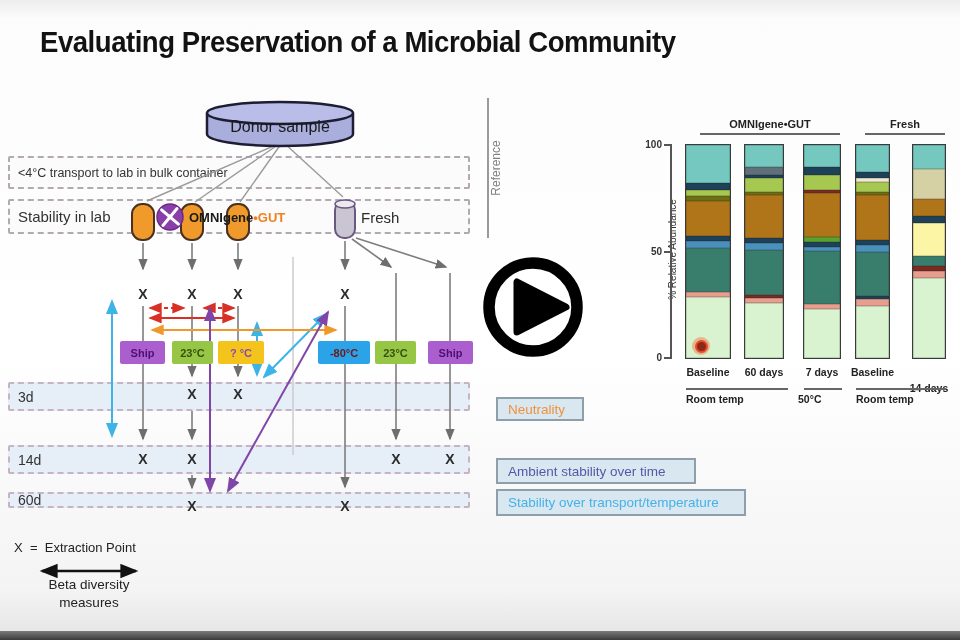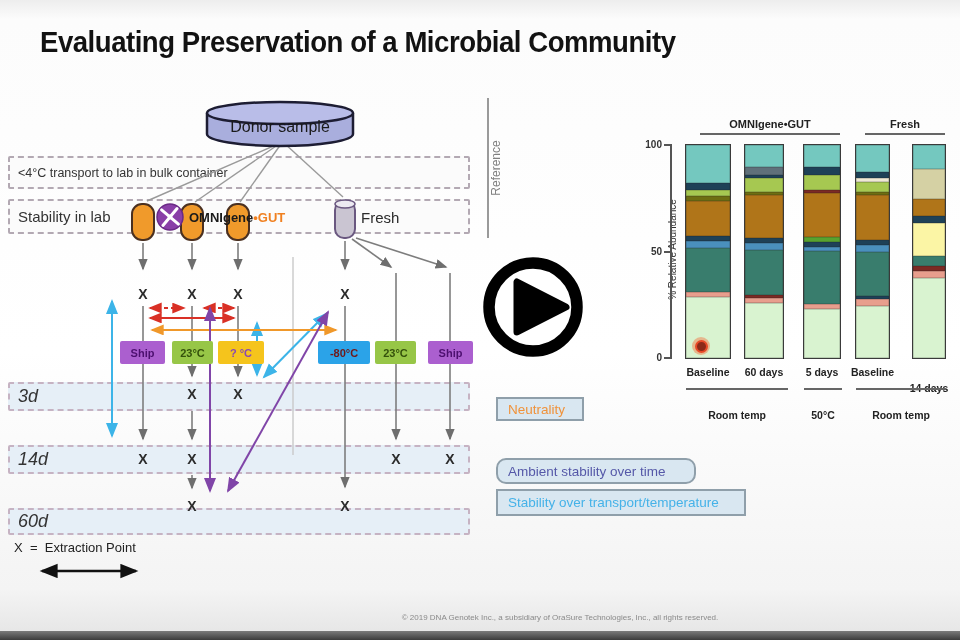--- a/index.html
+++ b/index.html
@@ -12,59 +12,59 @@
   
   .band{position:absolute;left:8px;width:462px;border:2px dashed #b3a9b3;border-radius:2px;
     background:#fbfbfb;box-sizing:border-box;display:flex;align-items:center;}
   .band.blue{background:#e6eff7;border-color:#c6b3c3;}
   .band .rlabel{padding-left:8px;color:#333;white-space:pre;}
   .b-transport{top:156px;height:33px;}
   .b-transfer{top:199px;height:35px;}
   .b-t0{top:276px;height:30px;}
   .b-3d{top:382px;height:29px;}
   .b-14d{top:445px;height:29px;align-items:center;}
-  .b-60d{top:492px;height:27px;margin-top:16px;}
-  .f12{font-size:12.5px;} .f14{font-size:18px;font-style:italic;} .f15{font-size:15px;}
+  .b-60d{top:492px;height:16px;}
+  .f12{font-size:12.5px;} .f14{font-size:14px;} .f15{font-size:15px;}
   
   svg.overlay{position:absolute;left:0;top:0;pointer-events:none;}
   
   .cbox{position:absolute;top:341px;height:23px;box-sizing:border-box;border-radius:2px;
     display:flex;align-items:center;justify-content:center;font-size:11px;font-weight:bold;}
   .cb-ship1{left:120px;width:45px;background:#ab5fcf;color:#4d1070;}
   .cb-23a{left:172px;width:41px;background:#97c647;color:#35520c;}
   .cb-q{left:218px;width:46px;background:#f5c41c;color:#8a4ab0;}
   .cb-80{left:318px;width:52px;background:#2ba3e8;color:#701818;}
   .cb-23b{left:375px;width:41px;background:#97c647;color:#35520c;}
   .cb-ship2{left:428px;width:45px;background:#ab5fcf;color:#4d1070;}
   
   .xm{position:absolute;transform:translateX(-50%);font-size:14px;font-weight:bold;color:#2b2b2b;}
   
   .obj{position:absolute;left:496px;box-sizing:border-box;background:#d9e7f1;border:2px solid #8f9faa;
     display:flex;align-items:center;padding-left:10px;font-size:13.5px;}
   .obj1{top:397px;width:88px;height:24px;}
   .obj2{top:428px;width:120px;height:25px;}
-  .obj3{top:458px;width:200px;height:26px;border-radius:10px;}
+  .obj3{top:458px;width:200px;height:26px;}
   .obj4{top:489px;width:250px;height:27px;}
   
   .xlegend{position:absolute;left:14px;top:540px;font-size:13px;color:#222;white-space:pre;}
   .beta{position:absolute;left:28px;top:576px;width:122px;text-align:center;font-size:13.5px;color:#222;line-height:1.35;}
   
   .yaxis{position:absolute;left:670px;top:144px;width:2px;height:215px;background:#555;}
   .ytick{position:absolute;width:7px;height:2px;background:#555;}
   .yticklab{position:absolute;width:26px;text-align:right;font-size:10px;font-weight:bold;color:#333;}
   .ylab{position:absolute;left:612px;top:244px;width:120px;font-size:10px;color:#333;
     transform:rotate(-90deg);transform-origin:center;text-align:center;}
   .ghead{position:absolute;top:118px;font-size:11px;font-weight:bold;color:#222;text-align:center;}
   .gline{position:absolute;top:133px;height:2px;background:#666;}
   .bar{position:absolute;top:145px;height:213px;display:flex;flex-direction:column-reverse;
     outline:1px solid #3a3a3a;}
   .bar .seg{width:100%;box-shadow:inset 0 0 0 0.5px rgba(30,30,30,.35);}
   .blab{position:absolute;top:366px;transform:translateX(-50%);font-size:10.5px;font-weight:bold;color:#222;white-space:nowrap;}
   .cline{position:absolute;top:388px;height:2px;background:#666;}
-  .clab{position:absolute;top:393px;font-size:10.5px;font-weight:bold;color:#222;text-align:center;margin-top:16px;}
+  .clab{position:absolute;top:393px;font-size:10.5px;font-weight:bold;color:#222;}
   
   .dot-outer{position:absolute;left:692px;top:337px;width:18px;height:18px;border-radius:50%;
     background:rgba(245,110,60,.45);display:flex;align-items:center;justify-content:center;}
   .dot-inner{width:9px;height:9px;border-radius:50%;background:#8c2918;border:2px solid #e84a28;}
   
   .footer{position:absolute;left:160px;top:613px;width:800px;text-align:center;font-size:8px;color:#8a8a8a;}
   .botbar{position:absolute;left:0;top:631px;width:960px;height:9px;background:linear-gradient(180deg,#7a7a7a,#3b3b3b);}
 </style>
 </head>
 <body>
@@ -216,20 +216,24 @@
     <span class="obj-label" style="color: rgb(240, 146, 58);">Neutrality</span>
     </div>
   <div class="obj obj3">
     <span class="obj-label" style="color: rgb(85, 88, 168);">Ambient stability over time</span>
     </div>
   <div class="obj obj4">
     <span class="obj-label" style="color: rgb(69, 178, 232);">Stability over transport/temperature</span>
     </div>
 
   <div class="xlegend">X  =  Extraction Point</div>
+  <div class="beta">
+    <div>Beta diversity</div>
+    <div>measures</div>
+  </div>
 
   <div class="ylab">% Relative Abundance</div>
   <div class="yaxis"></div>
   <div class="ytick" style="left:664px;top:144px;"></div>
   <div class="ytick" style="left:664px;top:251px;"></div>
   <div class="ytick" style="left:664px;top:357px;"></div>
   <div class="yticklab" style="left:636px;top:139px;">100</div>
   <div class="yticklab" style="left:636px;top:246px;">50</div>
   <div class="yticklab" style="left:636px;top:352px;">0</div>
 
@@ -300,31 +304,30 @@
         <div class="seg" style="height: 33px; background: rgb(251, 245, 165);"></div>
         <div class="seg" style="height: 7px; background: rgb(30, 65, 87);"></div>
         <div class="seg" style="height: 17px; background: rgb(176, 117, 25);"></div>
         <div class="seg" style="height: 30.7px; background: rgb(213, 209, 164);"></div>
         <div class="seg" style="height: 23.4px; background: rgb(116, 200, 191);"></div>
       </div>
     </div>
   <div id="barlabels">
       <div class="blab" style="left: 708px;">Baseline</div>
       <div class="blab" style="left: 764px;">60 days</div>
-      <div class="blab" style="left: 822px;">5 days</div>
+      <div class="blab" style="left: 822px;">7 days</div>
       <div class="blab" style="left: 872.5px;">Baseline</div>
       <div class="blab" style="left: 929px; margin-top: 16px;">14 days</div>
     </div>
 
   <div class="cline" style="left:686px;width:102px;"></div>
   <div class="cline" style="left:804px;width:38px;"></div>
   <div class="cline" style="left:856px;width:90px;"></div>
   <div class="clab" style="left:686px;width:102px;">Room temp</div>
   <div class="clab" style="left:798px;width:50px;">50°C</div>
   <div class="clab" style="left:856px;width:90px;">Room temp</div>
 
   <div class="dot-outer">
       <div class="dot-inner"></div>
     </div>
 
-  <div class="footer">© 2019 DNA Genotek Inc., a subsidiary of OraSure Technologies, Inc., all rights reserved.</div>
   <div class="botbar"></div>
 </div>
 
 </body></html>

